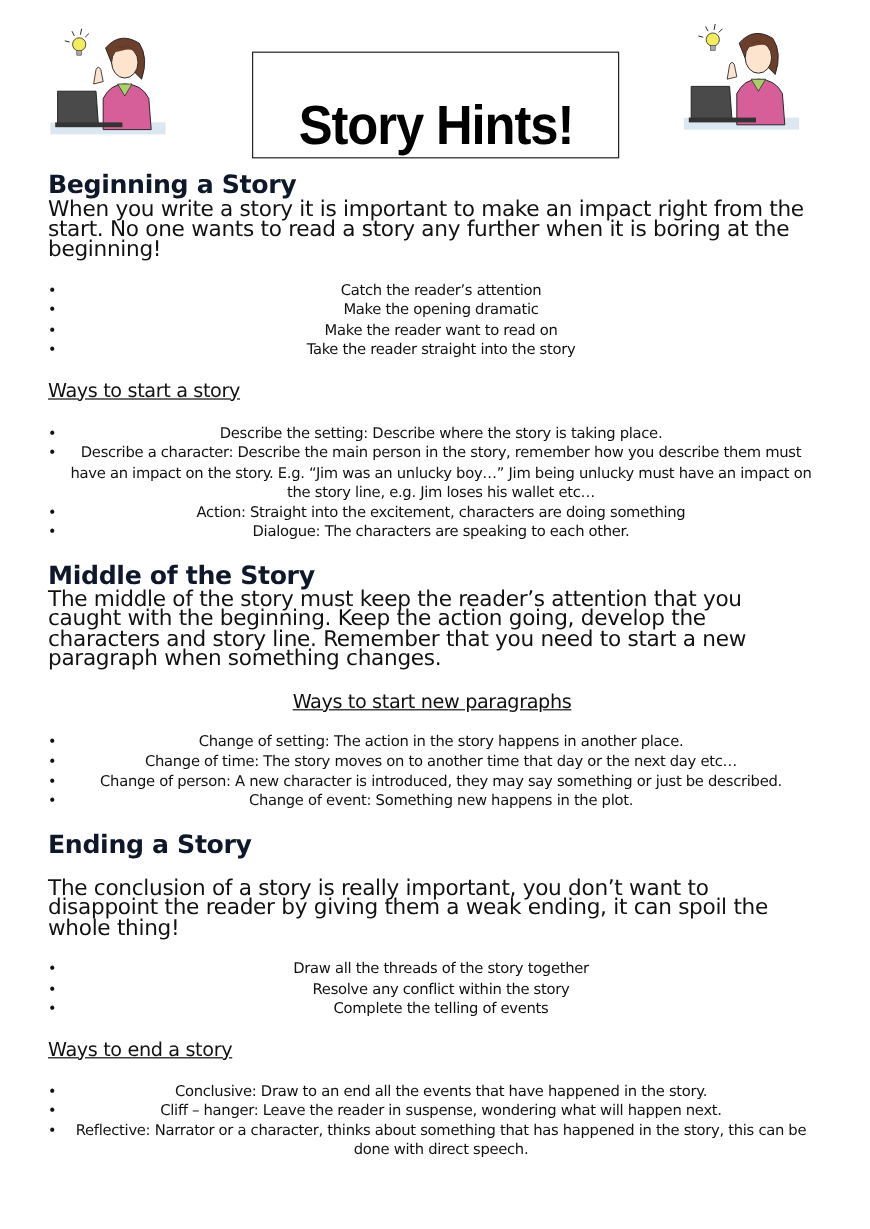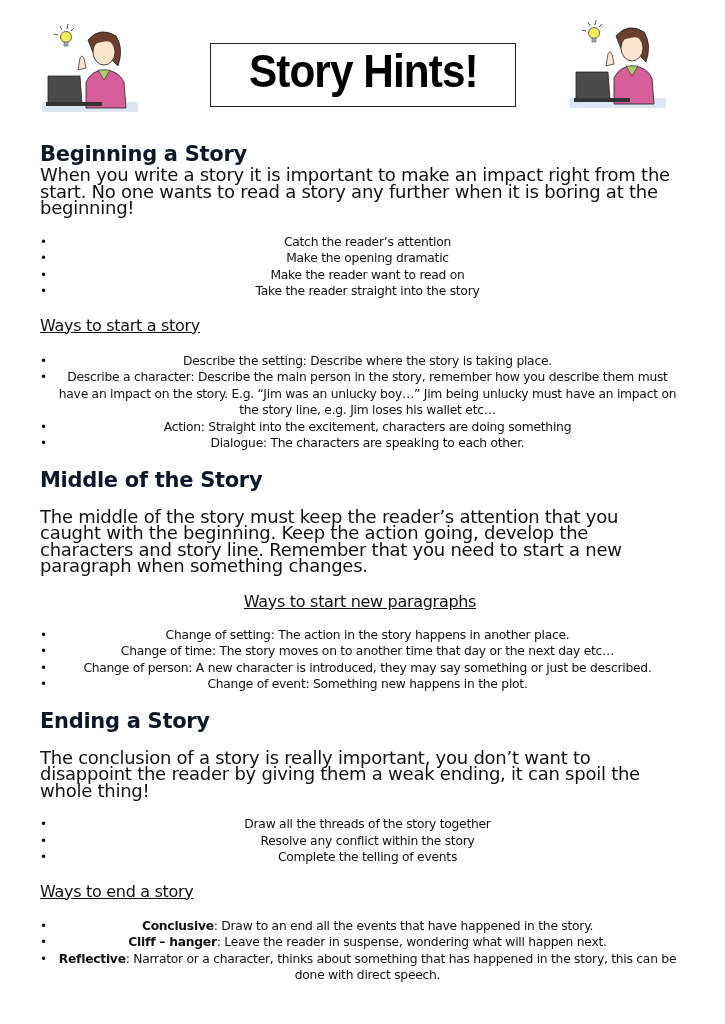--- a/index.html
+++ b/index.html
@@ -4,23 +4,23 @@
   <style>
     html, body { margin: 0; padding: 0; background: #ffffff; }
     body {
       width: 725px; height: 1024px; position: relative; overflow: hidden;
       font-family: "DejaVu Sans", sans-serif; color: #111;
     }
     .illus { position: absolute; width: 100px; height: 95px; }
     .illus.left { left: 40px; top: 20px; }
     .illus.right { left: 568px; top: 16px; }
     .title-box {
-      position: absolute; left: 210px; top: 43px; width: 306px; height: 64px;
+      position: absolute; left: 210px; top: 43px; width: 306px; height: 89px;
       border: 1.5px solid #222; box-sizing: border-box;
-      display: flex; align-items: flex-start; justify-content: center;
+      display: flex; align-items: flex-end; justify-content: center;
     }
     .title-box span {
       font-family: "Liberation Sans", sans-serif; font-weight: bold;
       font-size: 46px; letter-spacing: -1px; transform: scaleX(0.92); color: #000;
     }
     .content { position: absolute; left: 40px; top: 142px; width: 640px; }
     h2 {
       font-family: "DejaVu Sans", sans-serif; font-weight: bold;
       font-size: 21px; margin: 0; letter-spacing: -0.3px; color: #0f172a;
     }
@@ -33,21 +33,21 @@
     }
     ul { margin: 0; padding: 0; list-style: none; }
     li {
       font-size: 12.3px; line-height: 16.5px; position: relative; padding-left: 15px;
       letter-spacing: -0.25px;
       text-align: center;
     }
     li::before {
       content: "•"; position: absolute; left: 0; top: 0; font-size: 12px;
     }
-    .bold { font-weight: bold; }
+    .bold { font-weight: normal; }
   </style>
 </head>
 <body>
 
 <div class="illus left">
   <svg width="100" height="95" viewBox="0 0 100 95">
     <rect x="2" y="82" width="96" height="10" fill="#dbe8f2"></rect>
     <g stroke="#222" stroke-width="0.8">
       <line x1="20" y1="6" x2="22" y2="10"></line>
         <line x1="28" y1="4" x2="27" y2="9"></line>
@@ -108,21 +108,21 @@
     <ul style="margin-top:18px;">
       <li>Describe the setting: Describe where the story is taking place.</li>
       <li>Describe a character: Describe the main person in the story, remember how you describe them must have an impact on the story.  E.g. “Jim was an unlucky boy…” Jim being unlucky must have an impact on the story line, e.g. Jim loses his wallet etc…</li>
       <li>Action: Straight into the excitement, characters are doing something</li>
       <li>Dialogue: The characters are speaking to each other.</li>
     </ul>
   </section>
 
   <section style="margin-top:16px;">
     <h2>Middle of the Story</h2>
-    <p class="para" style="margin-top:17px;">The middle of the story must keep the reader’s attention that you caught with the beginning.  Keep the action going, develop the characters and story line. Remember that you need to start a new paragraph when something changes.</p>
+    <p class="para" style="">The middle of the story must keep the reader’s attention that you caught with the beginning.  Keep the action going, develop the characters and story line. Remember that you need to start a new paragraph when something changes.</p>
     <h3 style="margin-top:17px;text-align:center;">Ways to start new paragraphs</h3>
     <ul style="margin-top:16px;">
       <li>Change of setting: The action in the story happens in another place.</li>
       <li>Change of time: The story moves on to another time that day or the next day etc…</li>
       <li>Change of person: A new character is introduced, they may say something or just be described.</li>
       <li>Change of event: Something new happens in the plot.</li>
     </ul>
   </section>
 
   <section style="margin-top:16px;">

